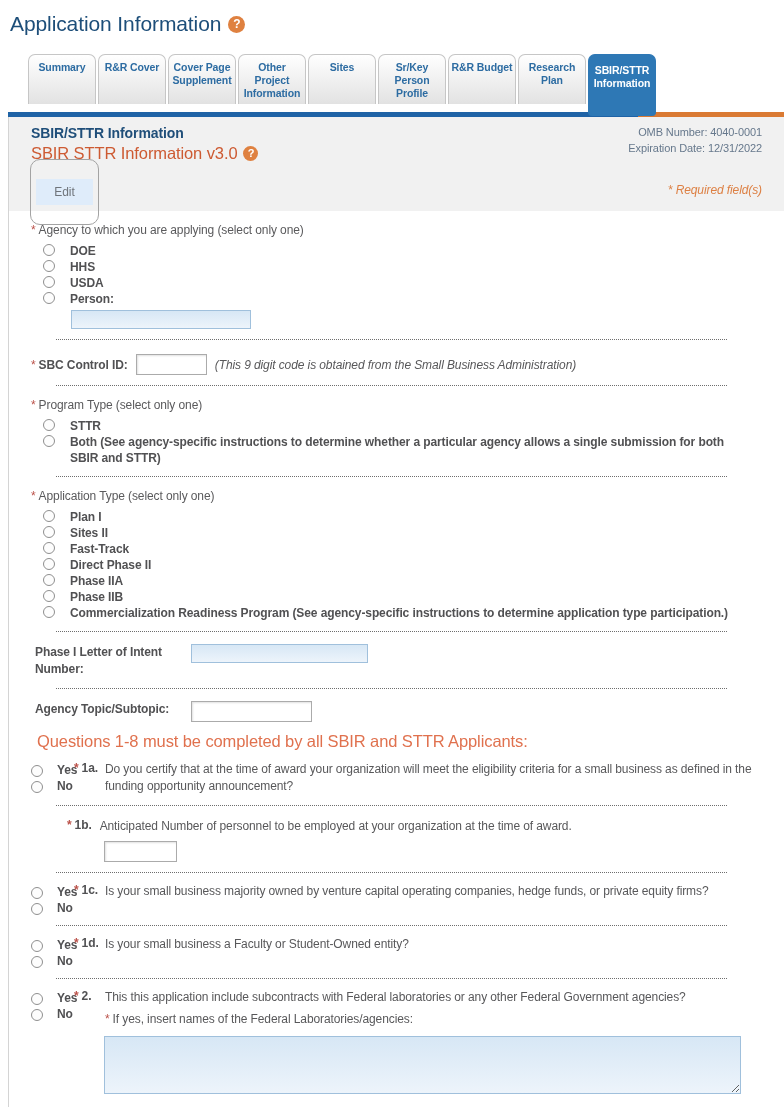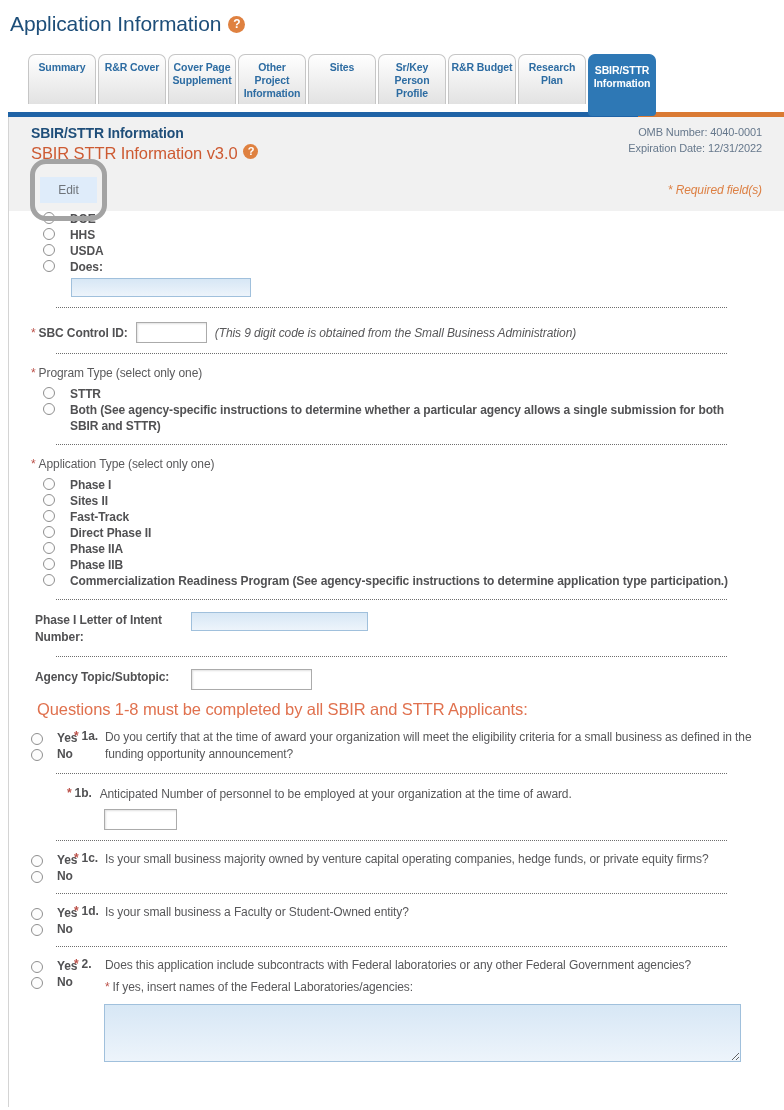--- a/index.html
+++ b/index.html
@@ -22,23 +22,23 @@
   .tab.active { background: #2e78b5; border-color: #2e78b5; color: #fff; height: 62px; margin-bottom: -5px;
                 border-radius: 7px 7px 4px 4px; padding-top: 9px; }
   .tab-bar { height: 5px; margin-left: 8px; display: flex; position: relative; z-index: 1; }
   .tab-bar .blue { width: 630px; background: #1f63a6; }
   .tab-bar .orange { flex: 1; background: #da7a33; }
 
   
   .panel { margin-left: 8px; border-left: 1px solid #d4d4d4; background: #fff; min-height: 990px; }
   .panel-head { background: #f1f1f1; height: 94px; position: relative; }
   .ph-title { position: absolute; left: 22px; top: 8px; font-size: 14px; font-weight: bold; color: #1f4e79; }
-  .ph-sub { position: absolute; left: 22px; top: 27px; font-size: 16.5px; color: #cd5a32; display: flex; }
+  .ph-sub { position: absolute; left: 22px; top: 27px; font-size: 16.5px; color: #cd5a32; display: flex; align-items: center; }
   .ph-omb { position: absolute; right: 22px; top: 7px; text-align: right; font-size: 11px; color: #66788c; line-height: 16px; }
-  .edit-annotation { position: absolute; left: 21px; top: 42px; border: 5px solid #a3a3a3; border-radius: 16px; padding: 13px 5px; }
+  .edit-annotation { position: absolute; left: 21px; top: 42px; border: 1px solid #a3a3a3; border-radius: 10px; padding: 19px 5px; }
   .edit-btn { display: block; width: 57px; height: 26px; background: #dfecfa; border: 1px solid #dfecfa;
               color: #6f747a; font-size: 12px; font-family: "Liberation Sans", sans-serif; cursor: pointer; }
   .ph-required { position: absolute; right: 22px; top: 66px; color: #dd8044; font-style: italic; font-size: 12px; }
 
   
   .form { padding: 0 22px 0 22px; }
   .req { color: #bb5149; margin-right: 3px; }
   .flabel { margin: 12px 0 6px; color: #5a5a5c; }
   .radio-row { min-height: 16px; margin-left: 12px; display: flex; align-items: flex-start; }
   .radio { width: 12px; height: 12px; border: 1px solid #8f8f8f; border-radius: 50%; background: #fdfdfd;
@@ -110,35 +110,36 @@
       <div>Expiration Date: 12/31/2022</div>
     </div>
     <div class="edit-annotation">
       <button class="edit-btn">Edit</button>
     </div>
     <div class="ph-required">* Required field(s)</div>
   </div>
 
   <div class="form">
 
+    <div class="flabel"><span class="req">*</span><span>Agency to which you are applying (select only one)</span></div>
     <div class="radio-row">
       <span class="radio"></span>
       <span class="opt-label">DOE</span>
     </div>
     <div class="radio-row">
       <span class="radio"></span>
       <span class="opt-label">HHS</span>
     </div>
     <div class="radio-row">
       <span class="radio"></span>
       <span class="opt-label">USDA</span>
     </div>
     <div class="radio-row">
       <span class="radio"></span>
-      <span class="opt-label">Does:</span>
+      <span class="opt-label">Person:</span>
     </div>
     <input class="blue-input input-other" style="">
     <div class="dotted"></div>
 
     <div class="inline-row">
       <span class="req">*</span>
       <span class="lbl">SBC Control ID:</span>
       <input class="white-input sbc-input" style="">
       <span class="hint">(This 9 digit code is obtained from the Small Business Administration)</span>
     </div>
@@ -151,21 +152,21 @@
     </div>
     <div class="radio-row">
       <span class="radio"></span>
       <span class="opt-label">Both (See agency-specific instructions to determine whether a particular agency allows a single submission for both SBIR and STTR)</span>
     </div>
     <div class="dotted"></div>
 
     <div class="flabel"><span class="req">*</span><span>Application Type (select only one)</span></div>
     <div class="radio-row">
       <span class="radio"></span>
-      <span class="opt-label">Phase I</span>
+      <span class="opt-label">Plan I</span>
     </div>
     <div class="radio-row">
       <span class="radio"></span>
       <span class="opt-label">Sites II</span>
     </div>
     <div class="radio-row">
       <span class="radio"></span>
       <span class="opt-label">Fast-Track</span>
     </div>
     <div class="radio-row">
@@ -260,20 +261,20 @@
           <span class="radio"></span>
           <span class="lbl">Yes</span>
         </div>
         <div class="row">
           <span class="radio"></span>
           <span class="lbl">No</span>
         </div>
       </div>
       <div class="qnum"><span class="req">*</span><span>2.</span></div>
       <div>
-        <div class="qtext">Does this application include subcontracts with Federal laboratories or any other Federal Government agencies?</div>
+        <div class="qtext">This this application include subcontracts with Federal laboratories or any other Federal Government agencies?</div>
         <div class="qtext followup"><span class="req">*</span><span>If yes, insert names of the Federal Laboratories/agencies:</span></div>
       </div>
     </div>
     <textarea class="blue-input q2-textarea" style=""></textarea>
 
   </div>
 </div>
 
 </body></html>

